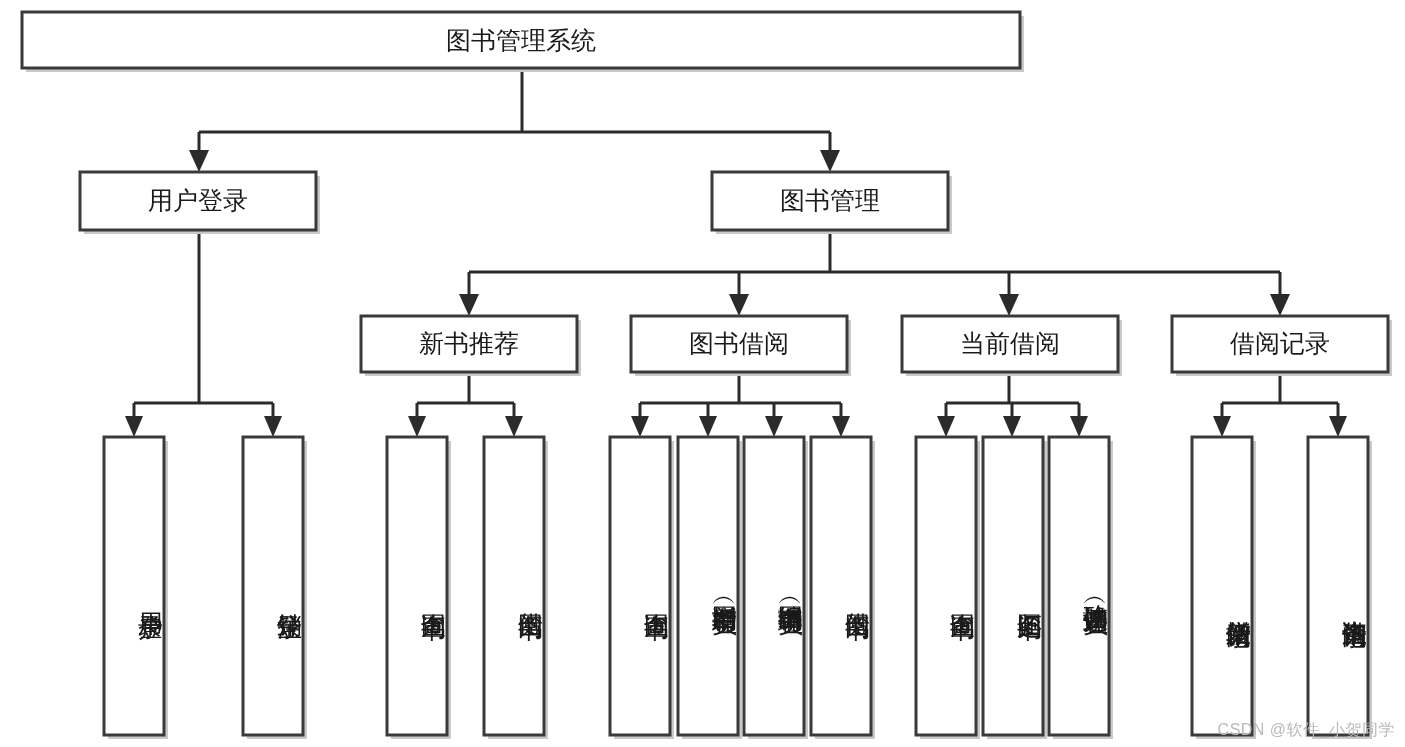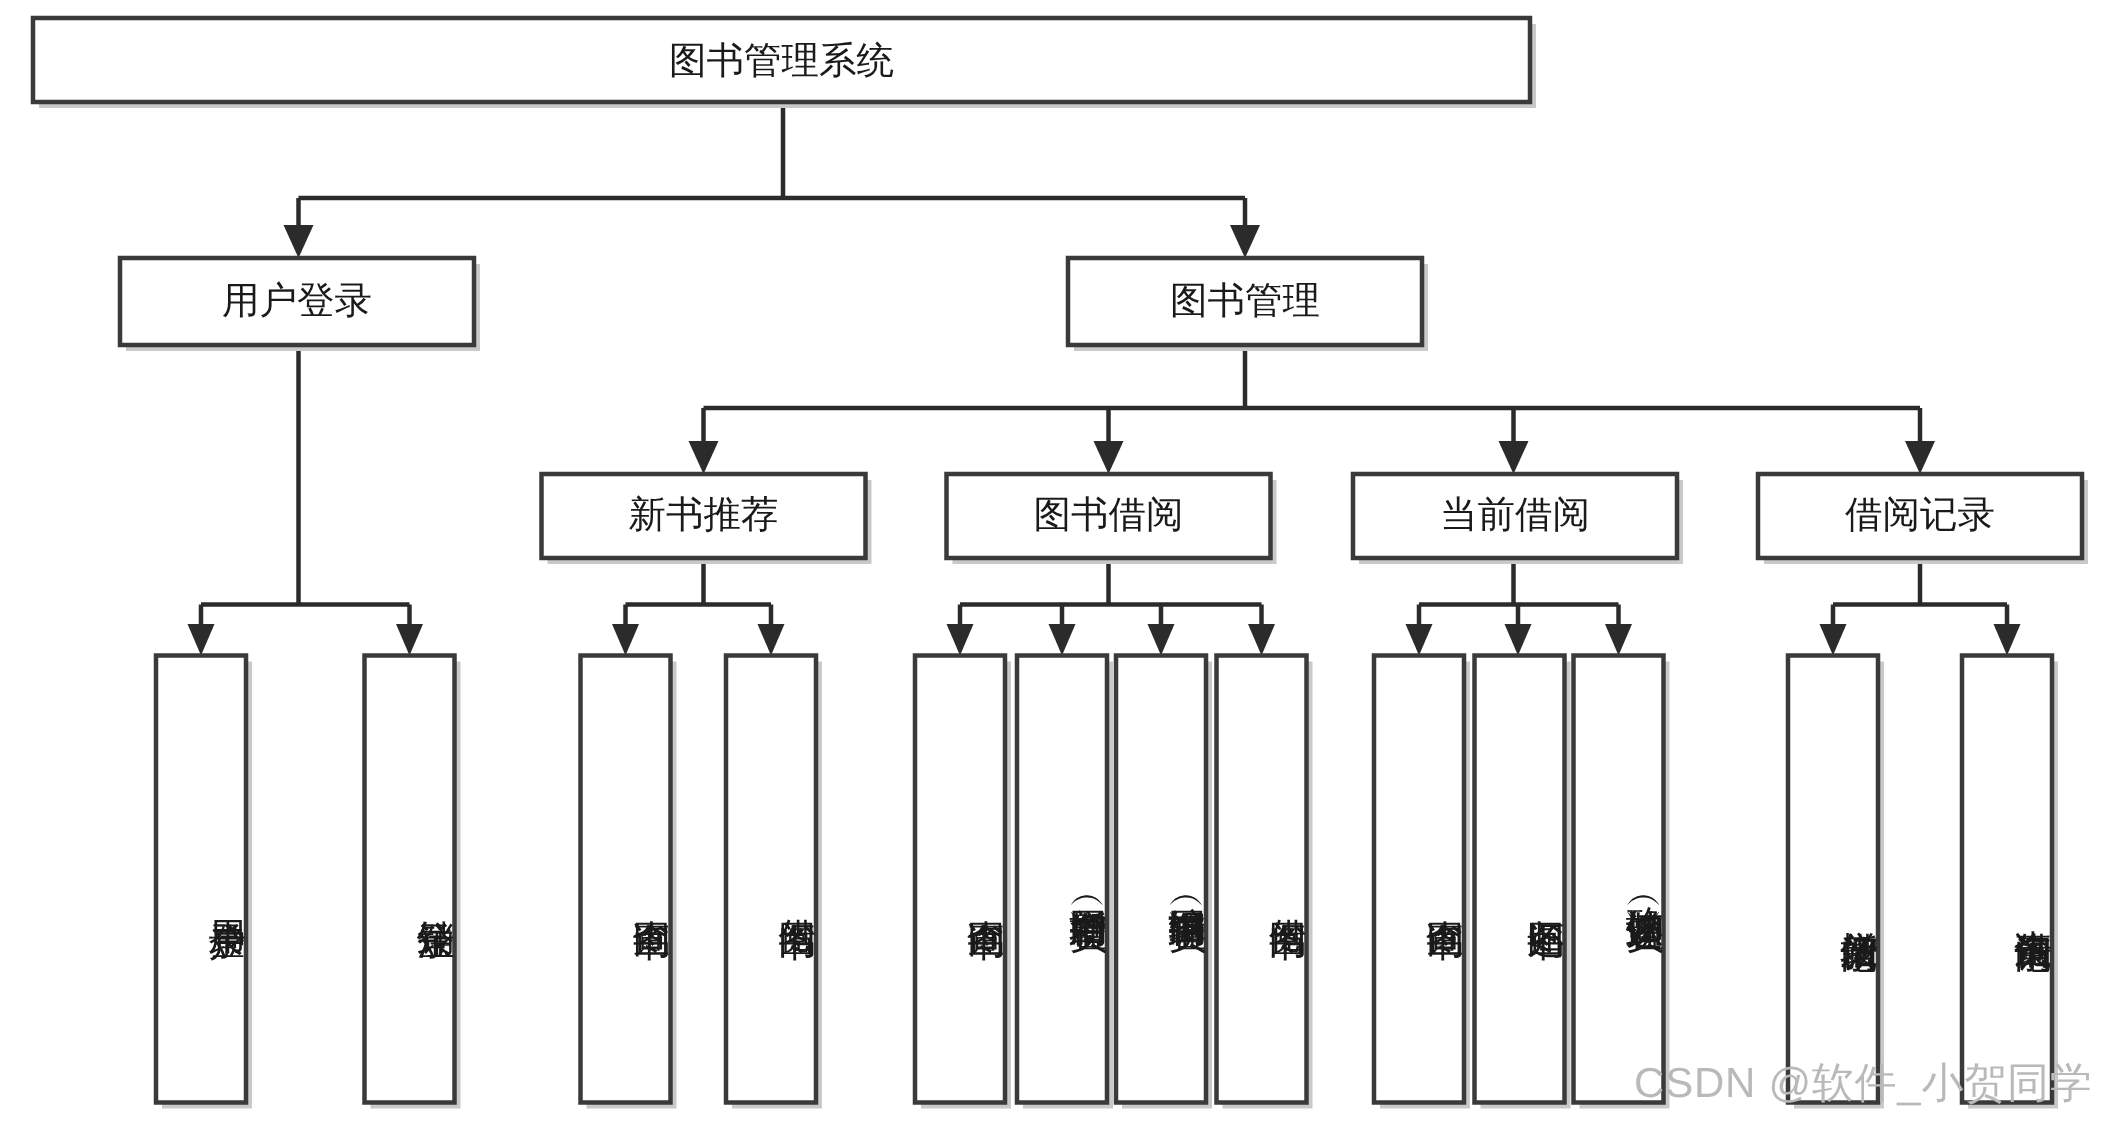--- a/index.html
+++ b/index.html
@@ -68,21 +68,21 @@
     display: flex;
     align-items: flex-start;
     justify-content: center;
     white-space: nowrap;
   }
   #watermark {
     position: absolute;
     right: 10px;
     bottom: 6px;
     font-family: "Liberation Sans", "DejaVu Sans", sans-serif;
-    font-size: 28px;
+    font-size: 16px;
     color: #b9b9b9;
     letter-spacing: 0.5px;
     pointer-events: none;
     user-select: none;
   }
 </style>
 </head>
 <body>
 
 <div id="diagram-root">

